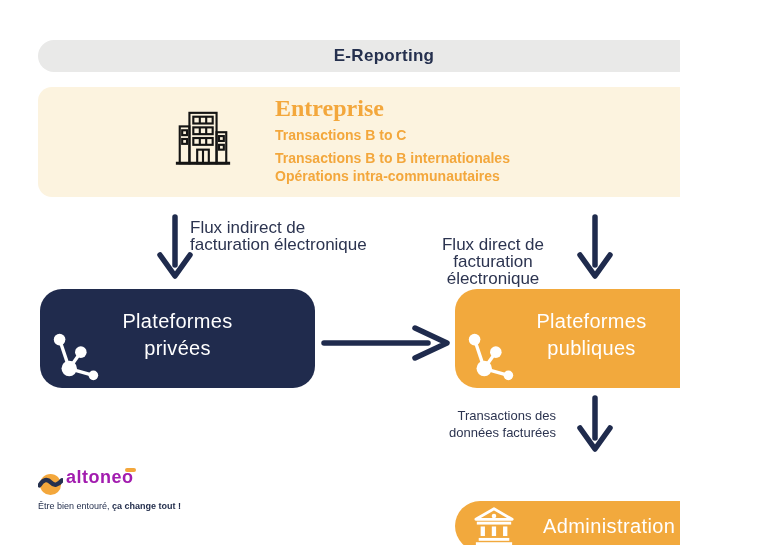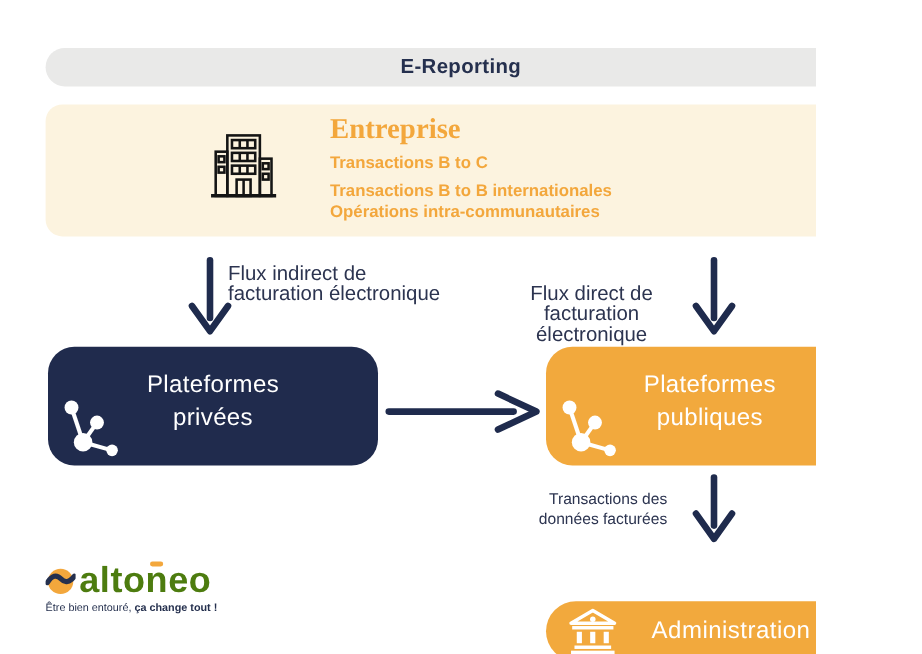--- a/index.html
+++ b/index.html
@@ -46,21 +46,21 @@
   .box-admin{left:455px;top:457px;width:273px;height:50px;border-radius:25px;background:#f2a93d;margin-top:44px;}
   .admin-label{position:absolute;left:88px;top:0;height:50px;line-height:50px;
     color:#fff;font-size:20px;letter-spacing:.4px;font-weight:500;}
   .bank-icon{position:absolute;left:18px;top:4px;width:42px;height:42px;}
 
   
   .arrow svg{display:block;}
 
   
   .logo-mark{left:38px;top:472px;width:25px;height:25px;}
-  .wordmark{left:66px;top:467px;font-size:30px;font-weight:bold;color:#4d7c0f;letter-spacing:.5px;}
+  .wordmark{left:66px;top:467px;font-size:18px;font-weight:bold;color:#a21caf;letter-spacing:.5px;}
   .wordmark .accent{position:absolute;left:59px;top:1px;width:11px;height:4px;background:#f3a73c;border-radius:2px;}
   .tagline{left:38px;top:501px;font-size:9px;color:#25304e;}
   .tagline .bold{font-weight:bold;}
 </style>
 </head>
 <body>
 
 <div id="canvas">
 
   <div class="abs header-pill">

